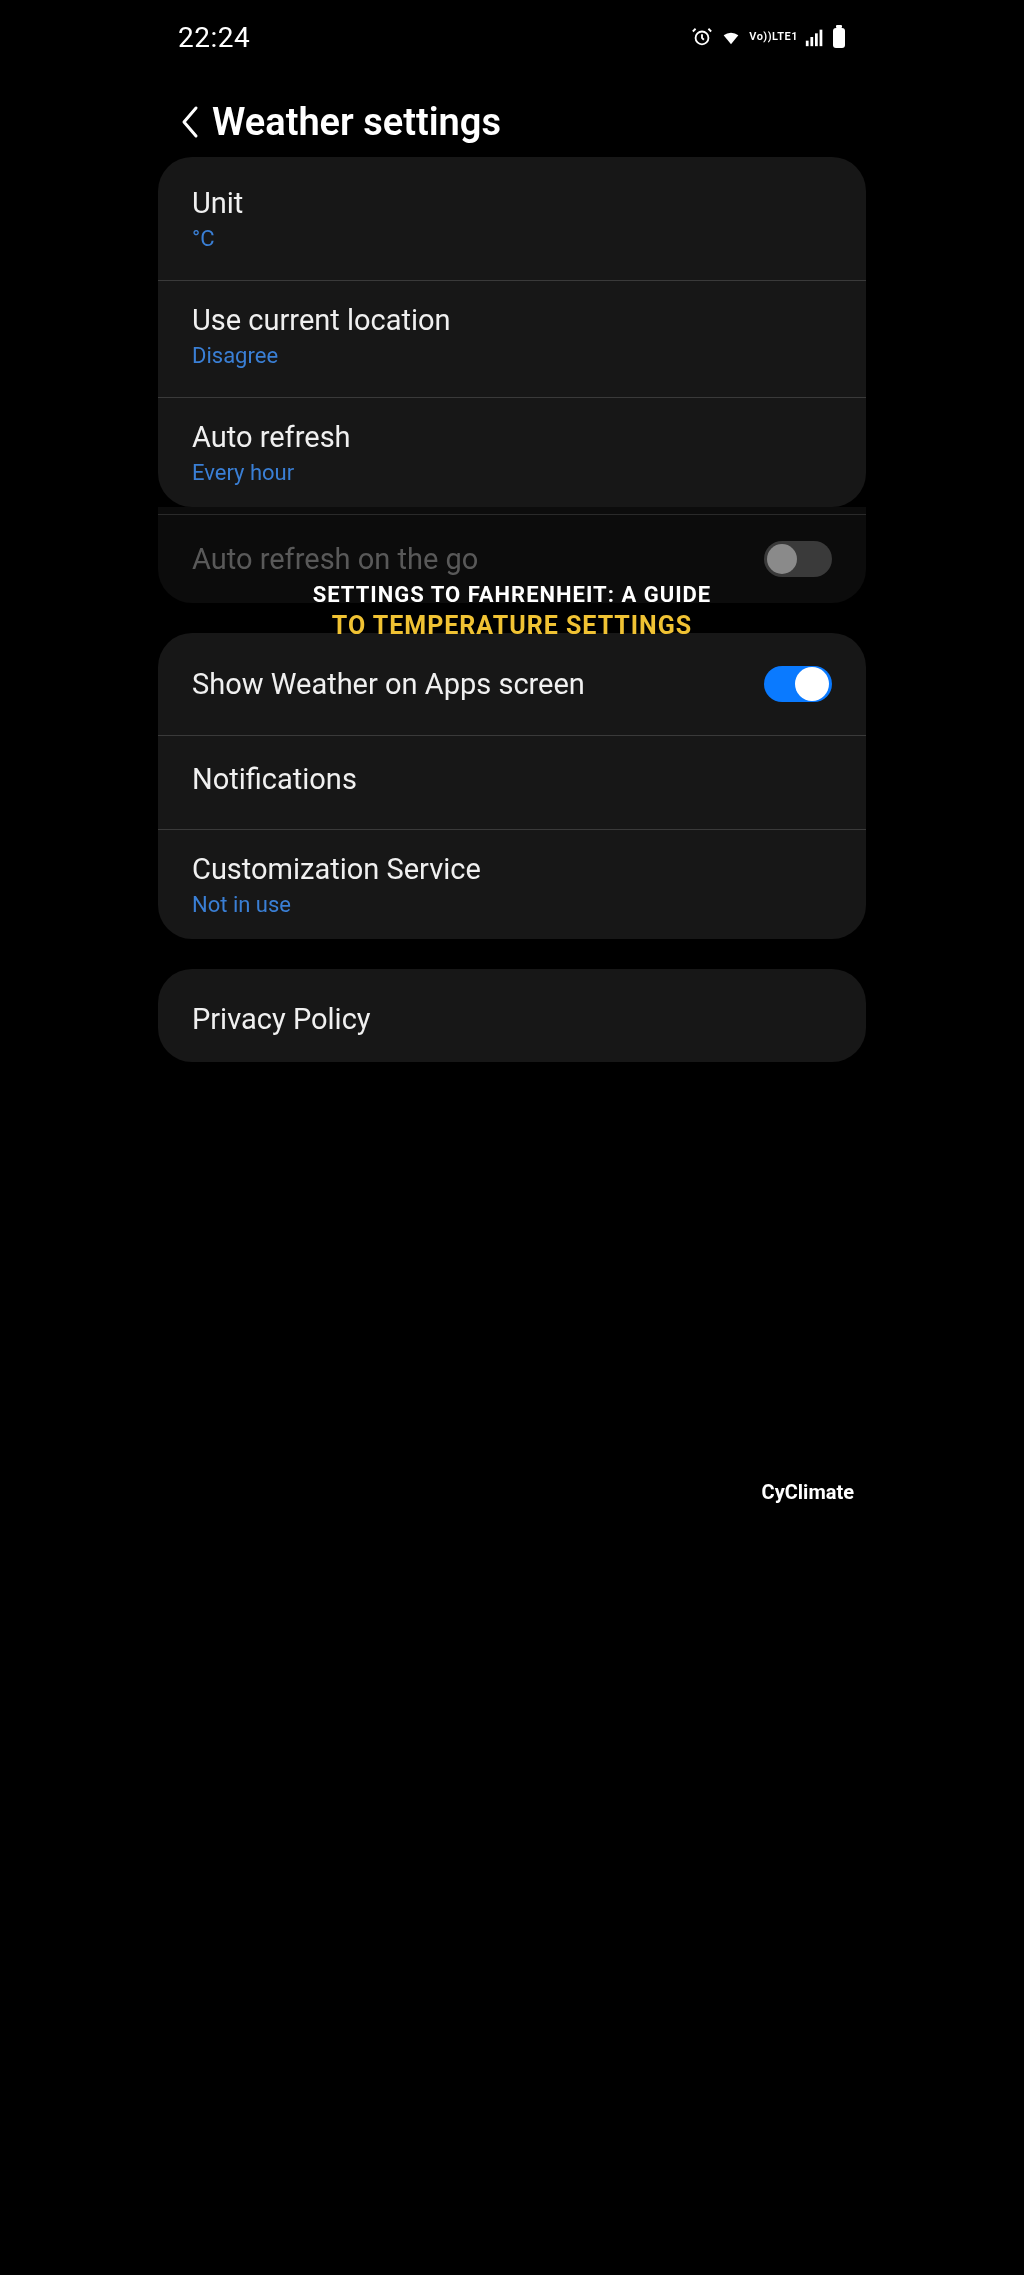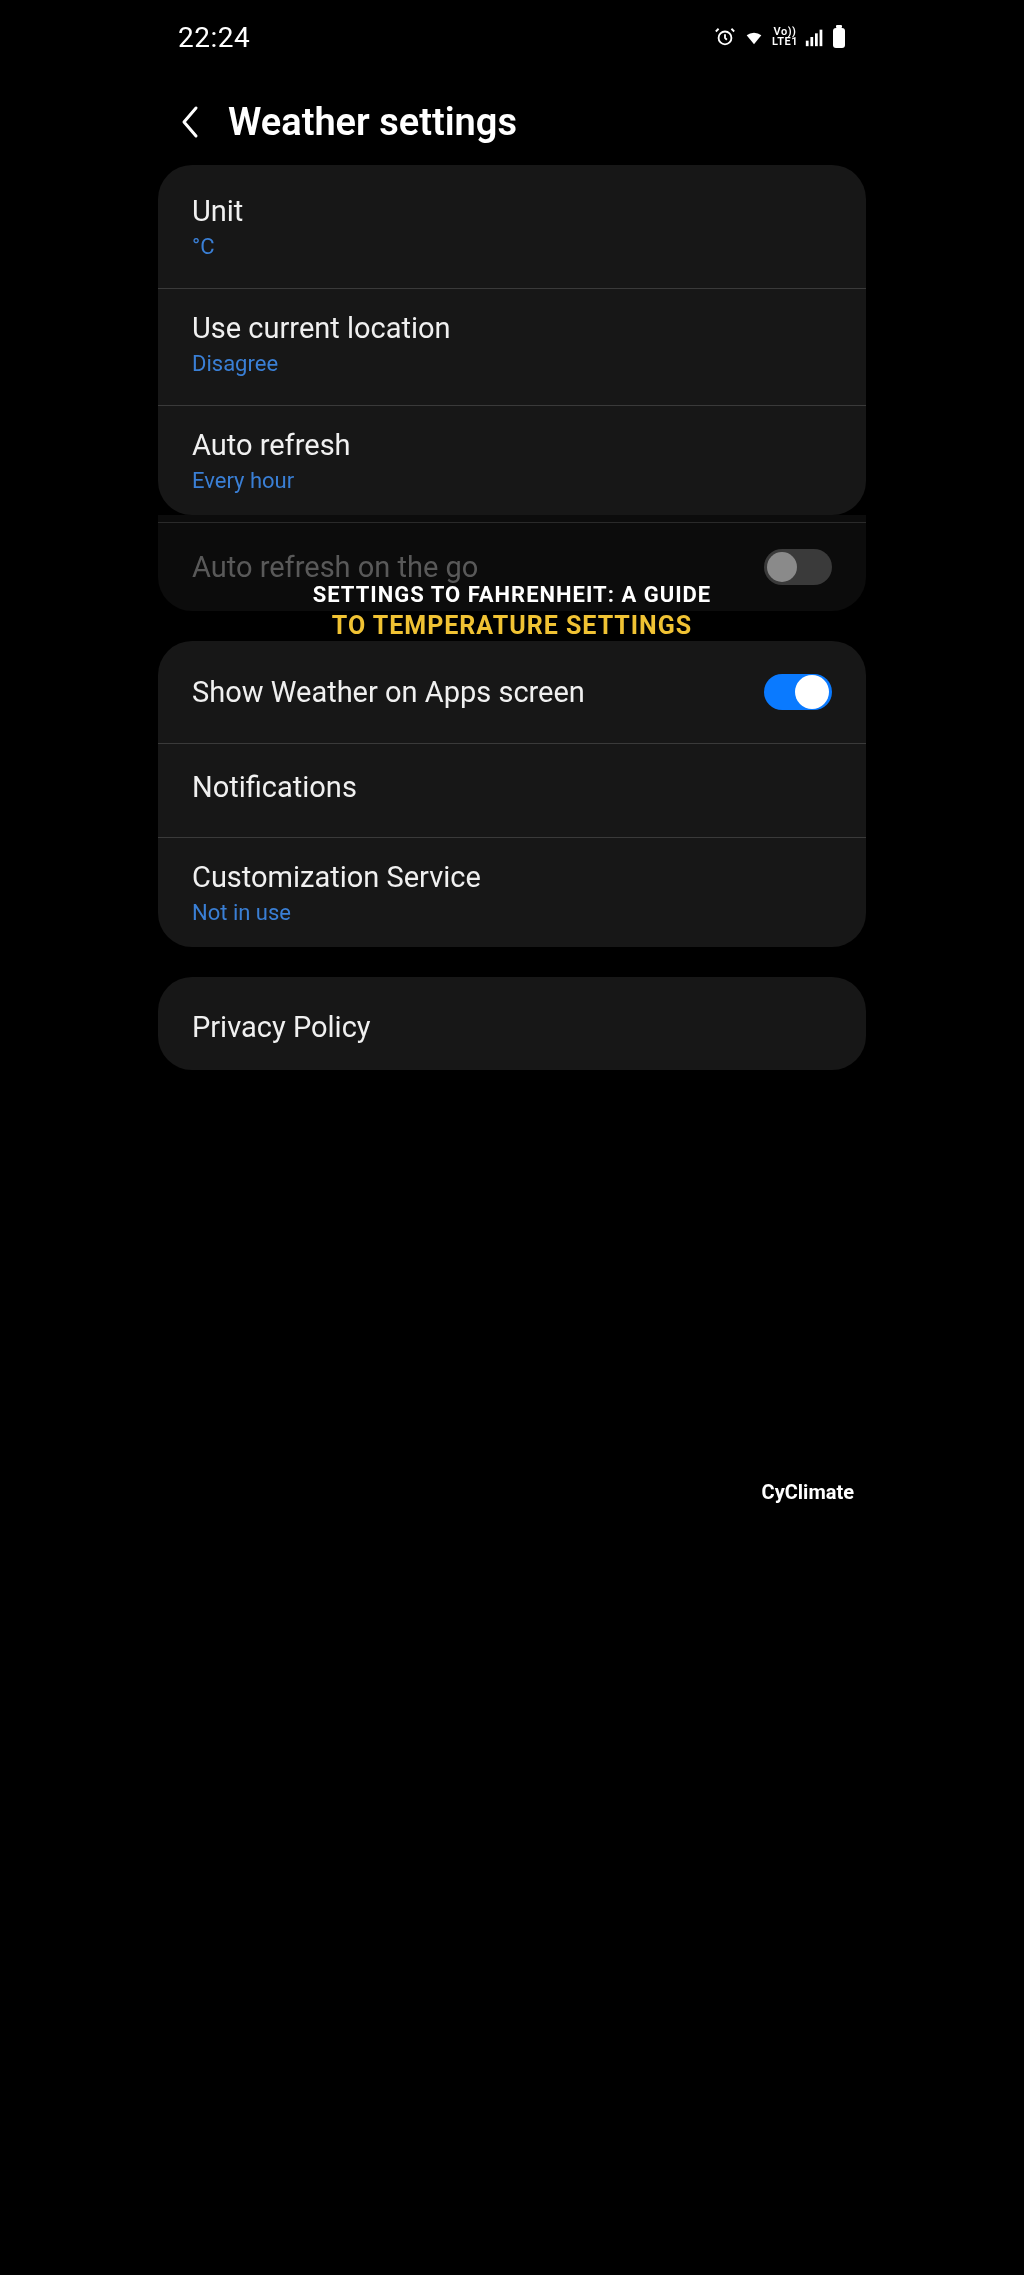--- a/index.html
+++ b/index.html
@@ -26,28 +26,28 @@
     align-items: center;
     justify-content: space-between;
     padding: 14px 26px 0 26px;
     height: 60px;
     text-align: right;
   }
   .status-time { font-size: 28px; font-weight: 400; letter-spacing: 0.5px; }
   .status-icons { display: flex; align-items: center; gap: 6px; }
   .status-icons svg { display: block; }
   .lte-label { font-size: 11px; line-height: 10px; font-weight: 600; letter-spacing: 0.5px; }
-  .lte-wrap { display: flex; flex-direction: column; align-items: center; }
+  .lte-wrap { display: flex; flex-direction: row; align-items: center; }
 
   
   .header {
     display: flex;
     align-items: center;
-    gap: 20px;
-    padding: 30px 20px 21px 20px;
+    gap: 4px;
+    padding: 30px 20px 13px 20px;
     margin-top: 10px;
   }
   .back-chevron { width: 36px; display:flex; justify-content:center; }
   .page-title { font-size: 38px; font-weight: 600; }
 
   
   .group {
     background: #171717;
     border-radius: 34px;
     margin: 0 6px 30px 6px;

